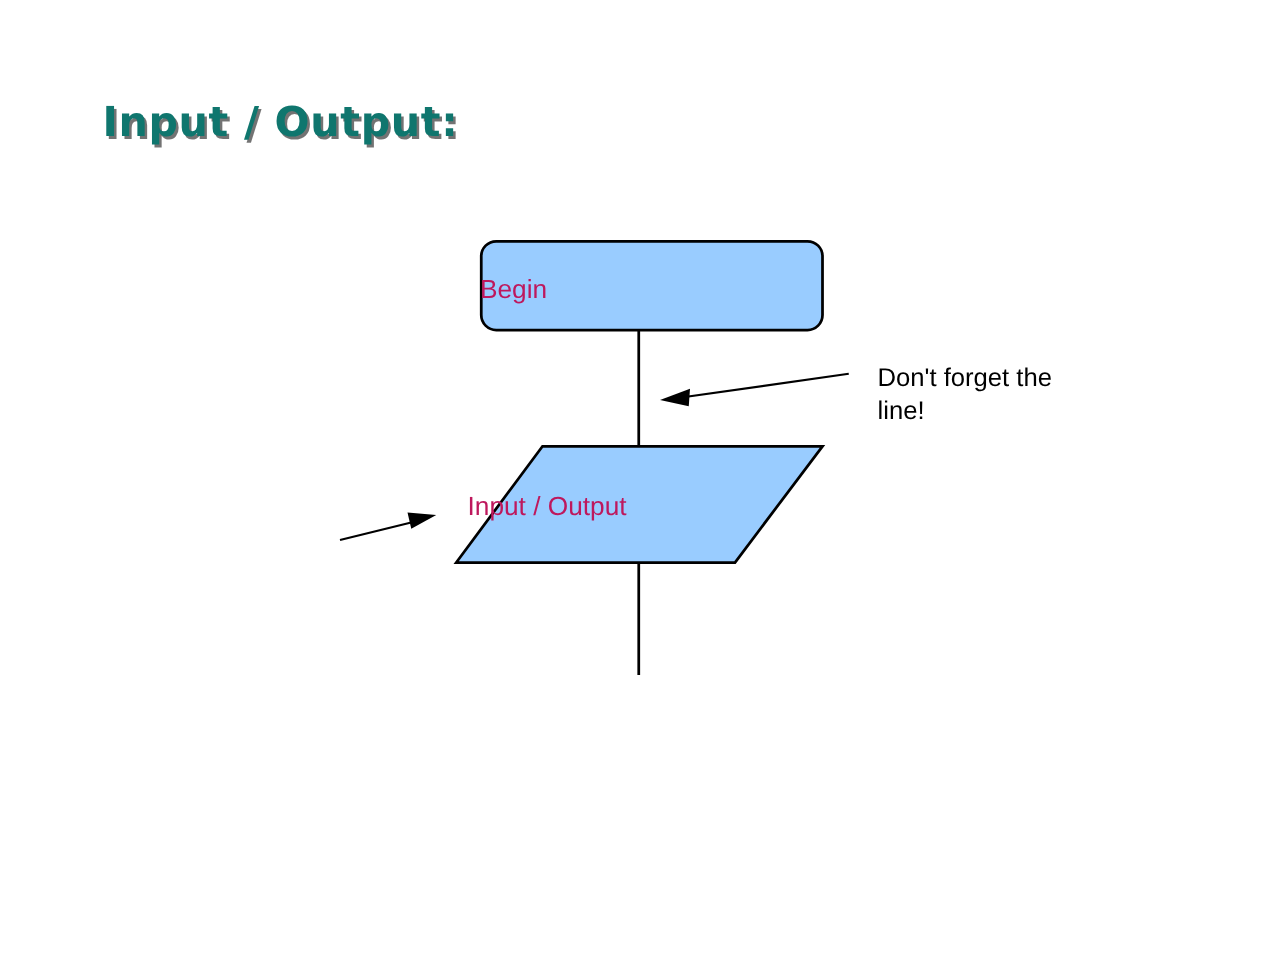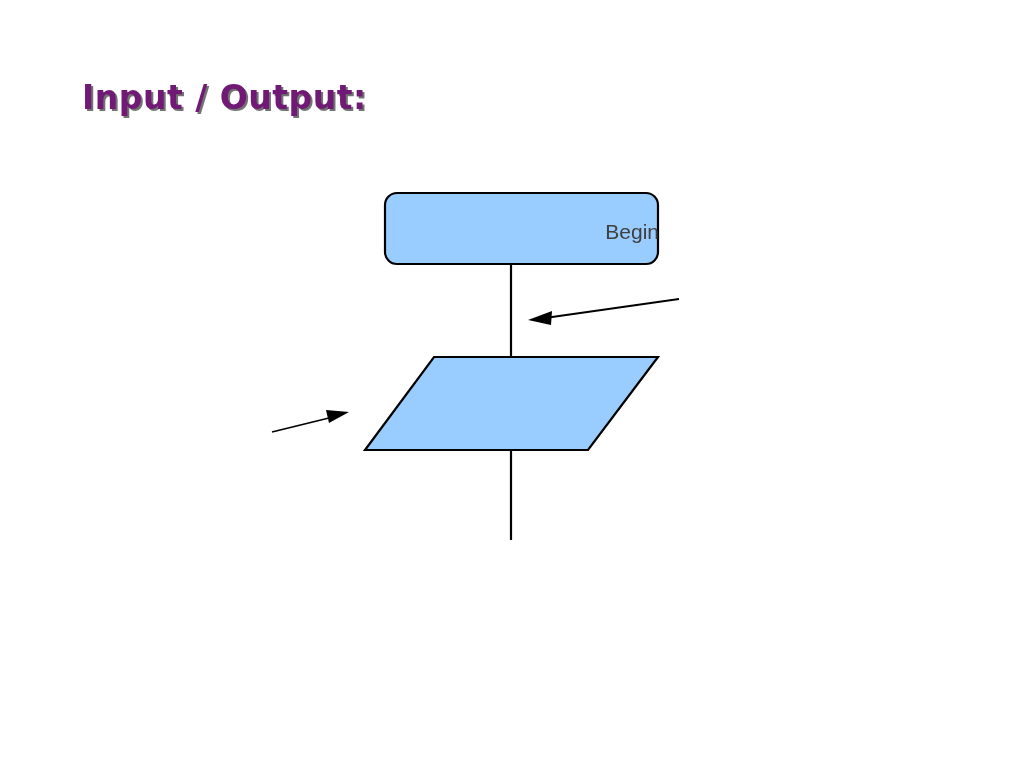--- a/index.html
+++ b/index.html
@@ -28,42 +28,42 @@
   
   #slide-title {
     position: absolute;
     left: 82px;
     top: 81px;
     font-family: "DejaVu Sans", sans-serif;
     font-size: 33px;
     font-weight: 900;
     letter-spacing: 0.5px;
     line-height: 1.0;
-    color: #701a75;
+    color: #0f766e;
     text-shadow: 2px 2px 0 rgba(0,0,0,0.55);
     white-space: nowrap;
   }
 
   
   #diagram {
     position: absolute;
     left: 0;
     top: 0;
     width: 1024px;
     height: 767px;
   }
 
   
   .shape-label {
     position: absolute;
     font-family: "Liberation Sans", sans-serif;
     font-size: 21px;
     line-height: 1.2;
-    color: #404040;
-    text-align: right;
+    color: #be185d;
+    text-align: left;
     white-space: nowrap;
   }
   #label-begin {
     left: 384px;
     top: 219px;
     width: 275px;
   }
   #label-io {
     left: 374px;
     top: 393px;
@@ -115,16 +115,19 @@
 
     <g>
       <line x1="272" y1="432" x2="333" y2="417" stroke="#000000" stroke-width="1.8"></line>
       <polygon points="349,412 326,410 329,423" fill="#000000"></polygon>
     </g>
 
   </svg>
 
   <div class="shape-label" id="label-begin">Begin</div>
 
+  <div class="shape-label" id="label-io">Input / Output</div>
 
 
+  <div class="annotation" id="annotation-right">Don't forget the
+line!</div>
 
 </div>
 
 </body></html>

